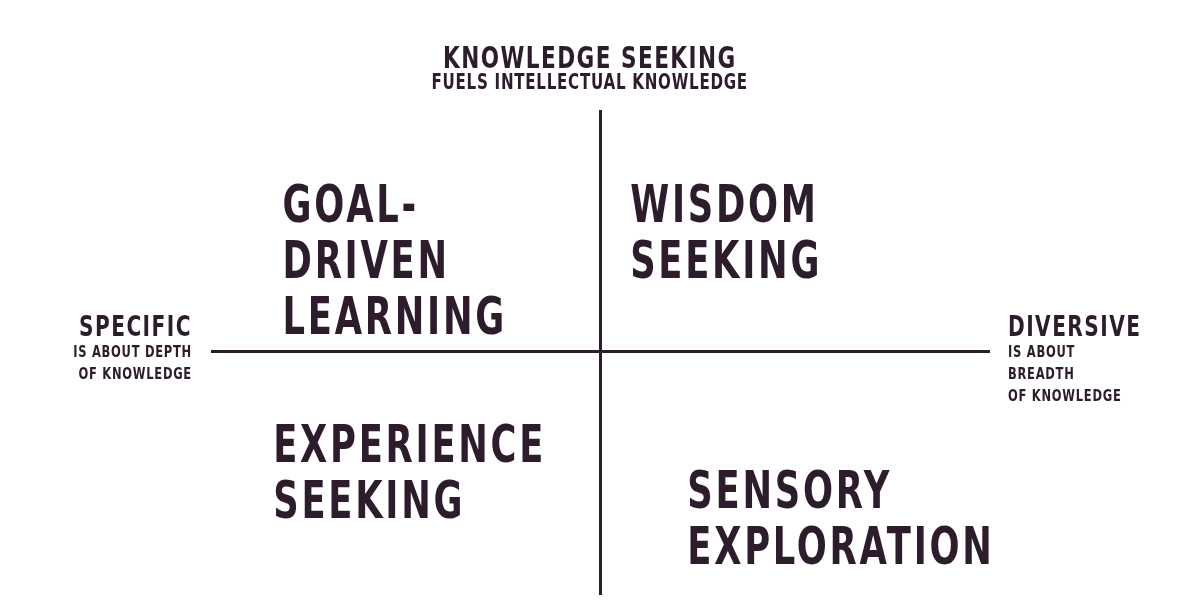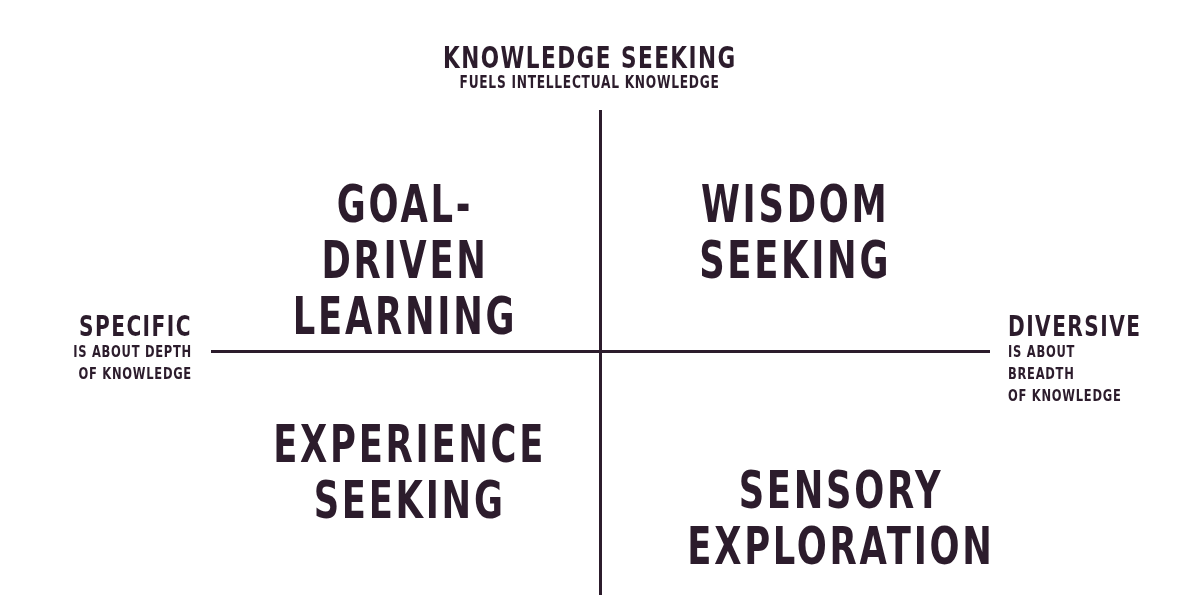--- a/index.html
+++ b/index.html
@@ -46,21 +46,21 @@
       text-align: center;
     }
     .top-title {
       font-size: 30px;
       letter-spacing: 2px;
       line-height: 36px;
       display: inline-block;
       transform: scaleX(0.72);
     }
     .top-sub {
-      font-size: 17px;
+      font-size: 21px;
       letter-spacing: 1px;
       line-height: 20px;
       display: block;
       margin-top: -4px;
     }
     .top-sub span {
       display: inline-block;
       transform: scaleX(0.72);
     }
     .side {
@@ -88,32 +88,32 @@
     .side-right {
       left: 1008px;
       top: 313px;
       text-align: left;
       transform: scaleX(0.72);
       transform-origin: left top;
     }
     .quad {
       position: absolute;
       width: 360px;
-      text-align: center;
+      text-align: left;
     }
     .quad-text {
       display: inline-block;
       font-size: 52px;
       line-height: 56px;
       letter-spacing: 4px;
       transform: scaleX(0.68);
       white-space: pre-line;
     }
     .q-tl { left: 225px; top: 176px; }
-    .q-tr { left: 615px; top: 176px; }
+    .q-tr { left: 585px; top: 176px; }
     .q-bl { left: 209px; top: 416px; }
     .q-br { left: 615px; top: 416px; margin-top: 46px; }
   </style>
 </head>
 <body>
 
 <div>
 
   <div class="top-label">
     <span class="hand top-title">KNOWLEDGE SEEKING</span>

